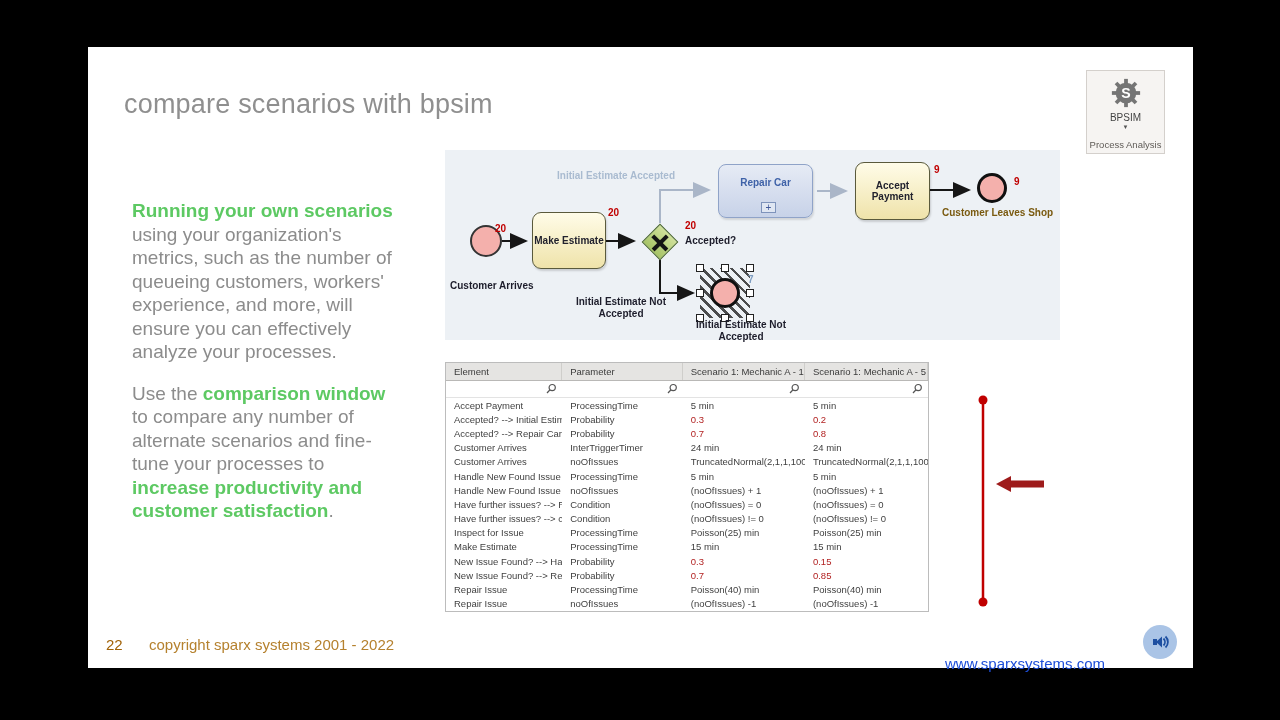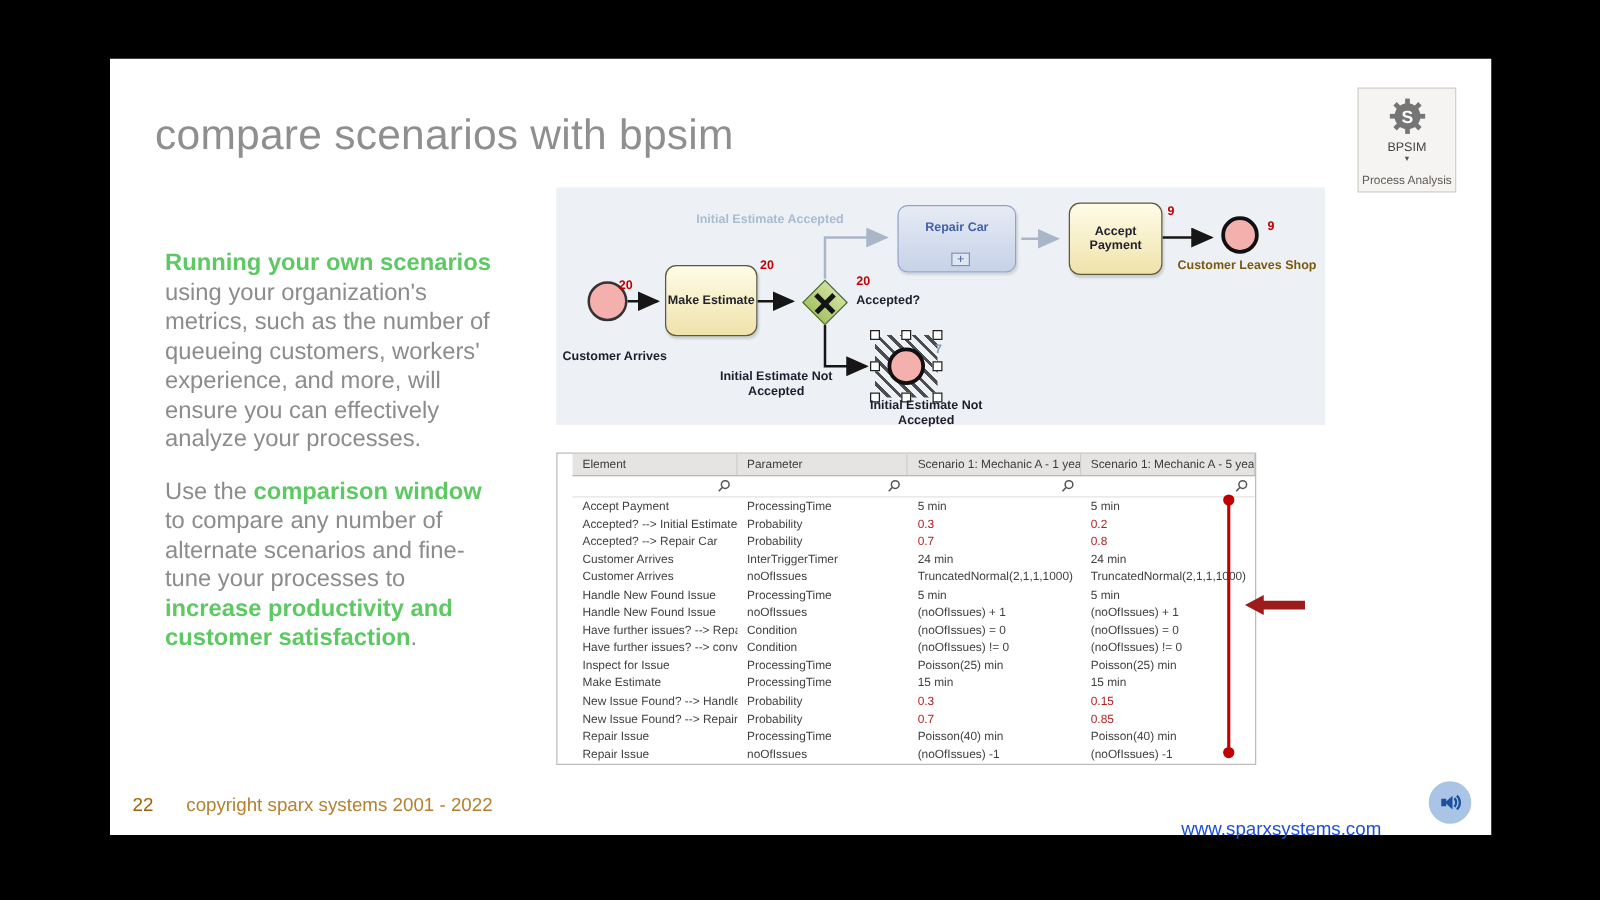--- a/index.html
+++ b/index.html
@@ -1,20 +1,20 @@
 <!DOCTYPE html>
 <html><head>
 <meta charset="utf-8">
 <style>
   html,body{margin:0;padding:0;background:#000;width:1280px;height:720px;overflow:hidden;
     font-family:"Liberation Sans", sans-serif;}
   .slide{position:absolute;left:88px;top:47px;width:1105px;height:621px;background:#ffffff;}
 
   
-  .title{position:absolute;left:36px;top:42px;font-size:34px;color:#8f8f8f;letter-spacing:.2px;}
+  .title{position:absolute;left:36px;top:42px;font-size:27px;color:#8f8f8f;letter-spacing:.2px;}
 
   
   .ribbon{position:absolute;left:998px;top:23px;width:77px;height:82px;background:#f6f4f2;
     border:1px solid #d4d0cc;text-align:center;}
   .ribbon .gear{margin-top:6px;}
   .ribbon .tool{font-size:10px;color:#444;margin-top:-1px;}
   .ribbon .drop{font-size:6px;color:#555;line-height:8px;}
   .ribbon .group{position:absolute;bottom:3px;width:100%;font-size:9.5px;color:#5f5b57;}
 
   
@@ -51,22 +51,22 @@
     background:repeating-linear-gradient(45deg, rgba(35,35,35,.8) 0 2.5px, rgba(0,0,0,0) 2.5px 7px);}
   .handle{position:absolute;width:8px;height:8px;background:#fff;border:1.5px solid #222;box-sizing:border-box;z-index:5;}
   .dlabel{position:absolute;font-size:10px;font-weight:bold;color:#1d1d2b;white-space:nowrap;}
   .dlabel.wrap{white-space:normal;text-align:center;line-height:11.5px;}
   .count{position:absolute;font-size:10px;font-weight:bold;color:#c00000;z-index:6;}
   .flow-accepted-label{color:#a9bbd0;}
   .leaves-label{color:#7a5a10;}
   .count.muted{color:#7d9cc0;}
 
   
-  .cmp-table{position:absolute;left:357px;top:315px;width:560px;background:#fff;border:1px solid #bcbcbc;
-    box-sizing:border-box;font-size:9.5px;color:#3f3f3f;padding-left:12px;}
+  .cmp-table{position:absolute;left:357px;top:315px;width:484px;background:#fff;border:1px solid #bcbcbc;
+    box-sizing:border-box;font-size:9.5px;color:#3f3f3f;}
   .thead{display:flex;height:17px;background:#e5e4e2;border-bottom:1px solid #b9b8b6;align-items:center;color:#3b3b3b;}
   .thead .tcell{border-right:1px solid #cfcecb;height:100%;display:flex;align-items:center;}
   .tfilter{display:flex;height:16px;border-bottom:1px solid #e3e3e3;align-items:center;}
   .tfilter .tcell{display:flex;justify-content:flex-end;padding-right:5px;box-sizing:border-box;}
   .trow{display:flex;height:14.2px;align-items:center;}
   .tcell{padding-left:8px;box-sizing:border-box;overflow:hidden;white-space:nowrap;}
   .col-el{width:135px;} .col-par{width:140px;} .col-s1{width:142px;} .col-s2{width:143px;}
   .tcell.red{color:#b22222;}
 
   

